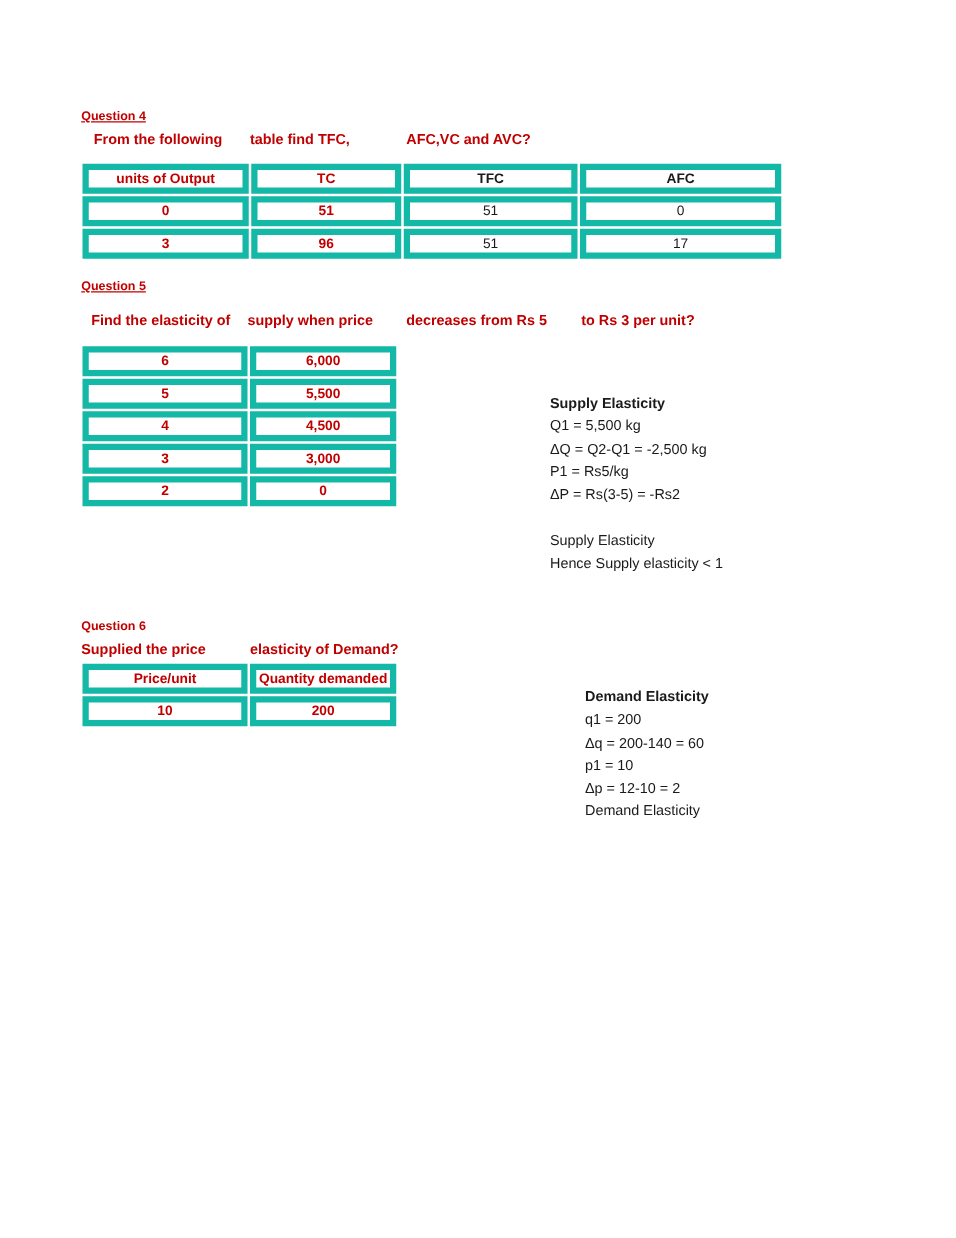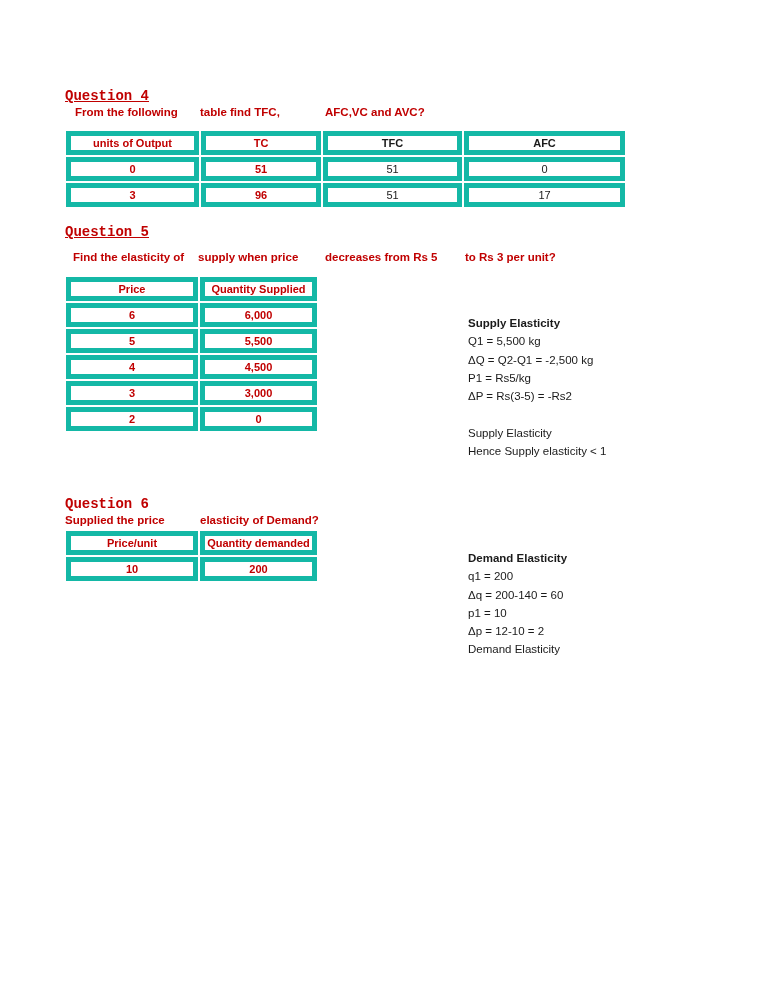--- a/index.html
+++ b/index.html
@@ -6,23 +6,22 @@
   html, body { background: #ffffff; }
   body {
     width: 765px; height: 990px;
     position: relative;
     font-family: "Liberation Sans", sans-serif;
     overflow: hidden;
   }
   .abs { position: absolute; }
 
   .q-heading {
-    font-size: 14px; font-weight: bold; color: #C00000;
+    font-size: 10px; font-weight: bold; color: #C00000;
     text-decoration: underline;
-    font-family: Liberation Mono, monospace;
   }
   .q-heading.no-underline { text-decoration: none; }
 
   .subtitle-row { position: absolute; width: 700px; height: 15px; }
   .subtitle-seg {
     position: absolute; top: 0;
     font-size: 11.5px; font-weight: bold; color: #C00000;
     white-space: nowrap;
   }
 
@@ -103,24 +102,20 @@
   <span class="subtitle-seg" style="left:325px;">decreases from Rs 5</span>
   <span class="subtitle-seg" style="left:465px;">to Rs 3 per unit?</span>
 </div>
 
 <table class="doc-table abs" style="left:64px; top:275px; width:255px;">
   <colgroup>
     <col style="width:132px;">
       <col style="width:117px;">
   </colgroup>
   <tbody>
-      <tr>
-    <th class="red-cell">Price</th>
-    <th class="red-cell">Quantity Supplied</th>
-  </tr>
   <tr>
     <td class="red-cell">6</td>
     <td class="red-cell">6,000</td>
   </tr>
   <tr>
     <td class="red-cell">5</td>
     <td class="red-cell">5,500</td>
   </tr>
   <tr>
     <td class="red-cell">4</td>
@@ -130,21 +125,21 @@
     <td class="red-cell">3</td>
     <td class="red-cell">3,000</td>
   </tr>
   <tr>
     <td class="red-cell">2</td>
     <td class="red-cell">0</td>
   </tr>
 </tbody>
   </table>
 
-<div class="sol-block" style="left:468px; top:314px;">
+<div class="sol-block" style="left:440px; top:314px;">
   <div class="sol-line bold">Supply Elasticity</div>
   <div class="sol-line">Q1 = 5,500 kg</div>
   <div class="sol-line">ΔQ = Q2-Q1 = -2,500 kg</div>
   <div class="sol-line">P1 = Rs5/kg</div>
   <div class="sol-line">ΔP = Rs(3-5) = -Rs2</div>
   <div class="sol-line"></div>
   <div class="sol-line">Supply Elasticity</div>
   <div class="sol-line">Hence Supply elasticity &lt; 1</div>
 </div>
 

